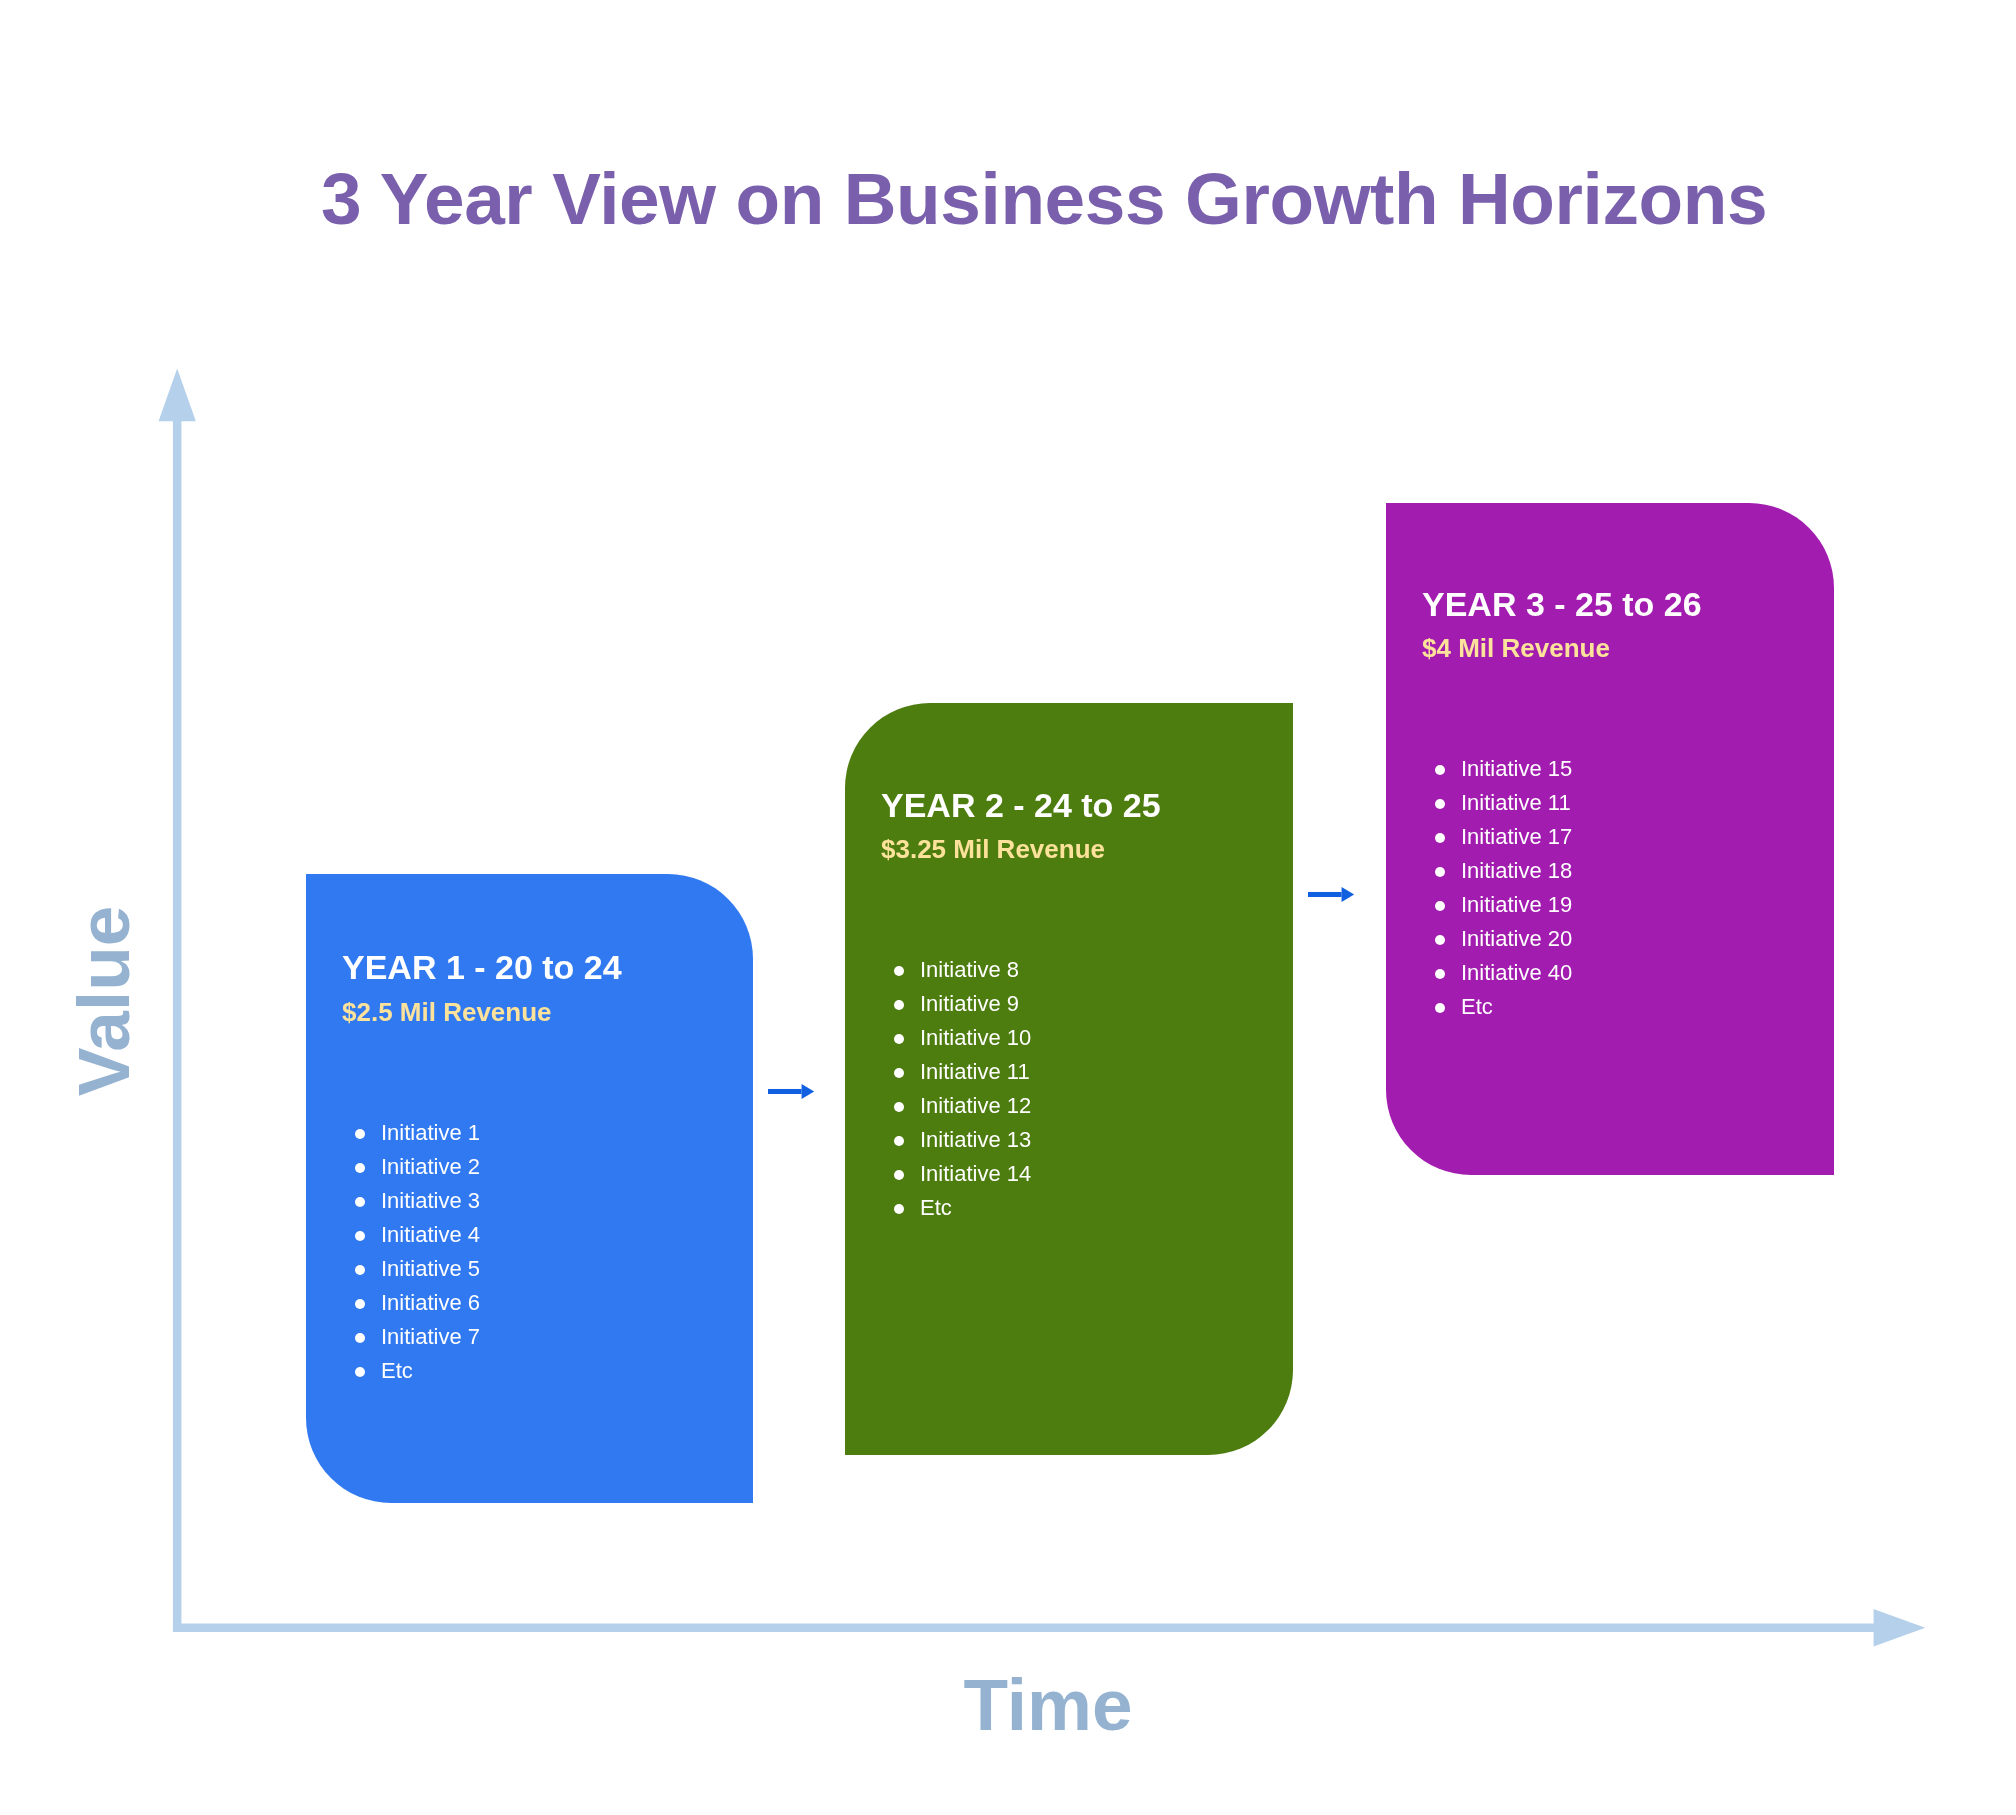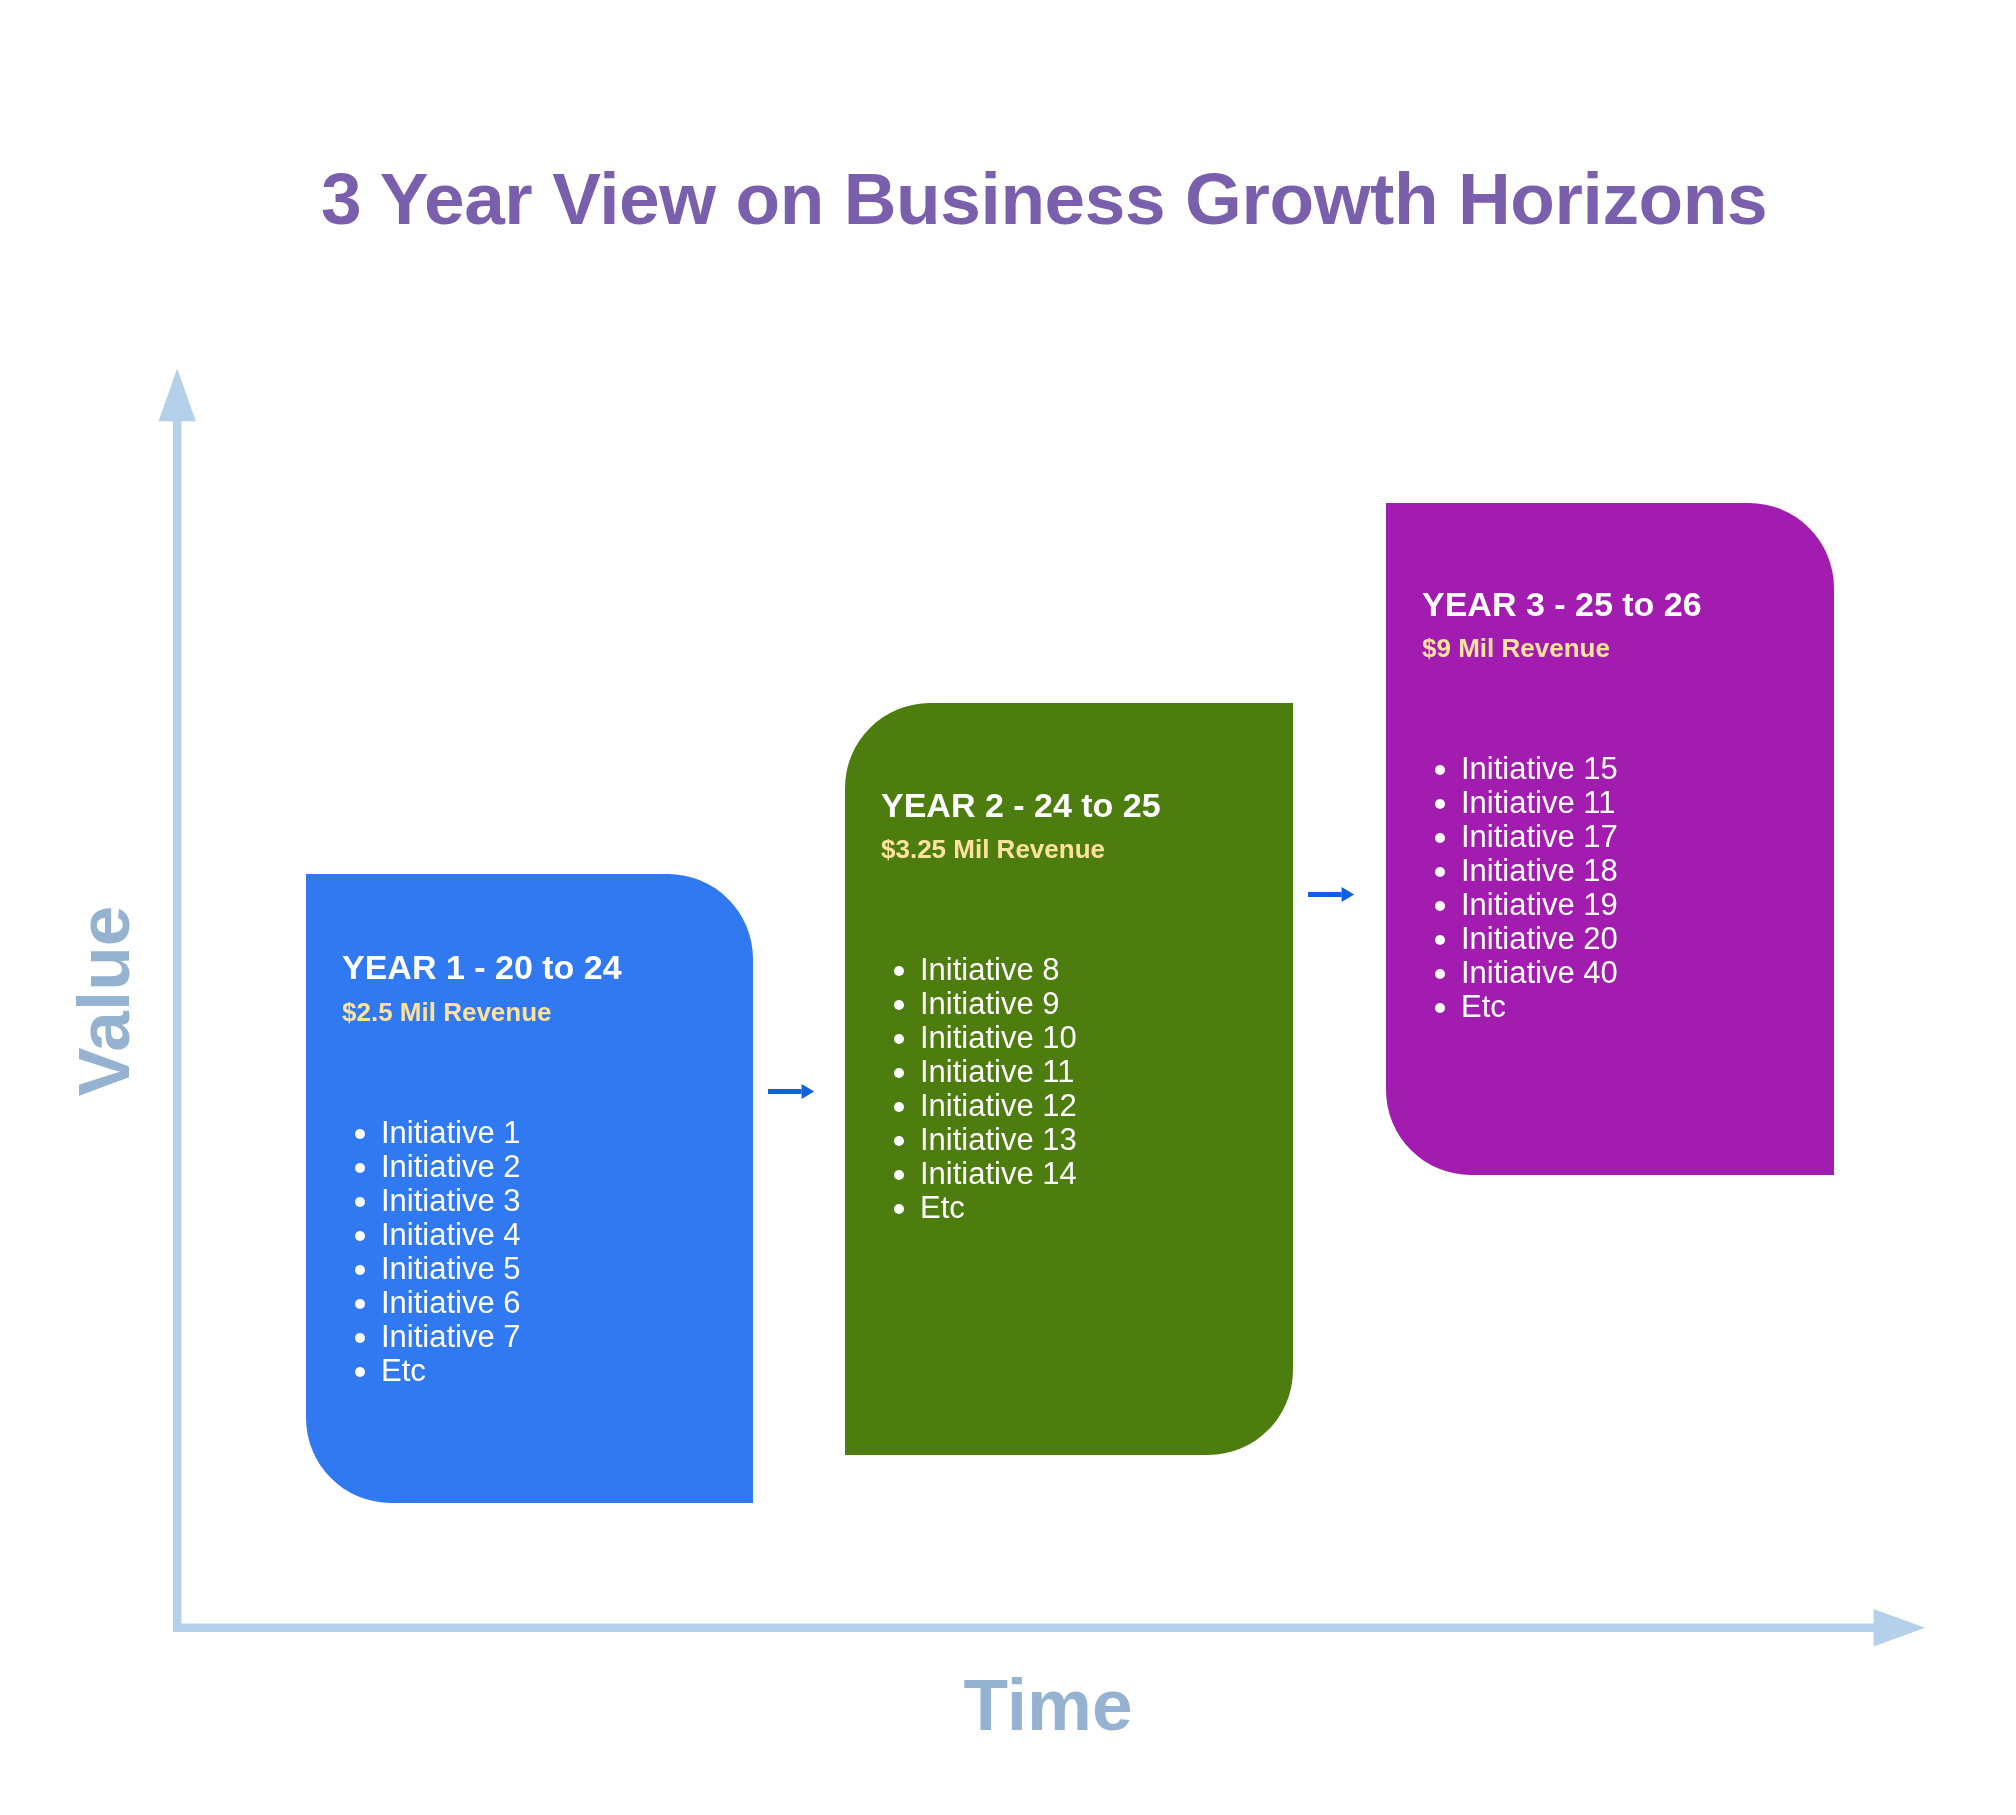--- a/index.html
+++ b/index.html
@@ -74,21 +74,21 @@
     .card ul {
       position: absolute;
       left: 36px;
       margin: 0;
       padding: 0;
       list-style: none;
     }
     .card li {
       position: relative;
       padding-left: 39px;
-      font-size: 31px;
+      font-size: 22px;
       line-height: 34px;
       white-space: nowrap;
     }
     .card li .bullet {
       position: absolute;
       left: 12.7px;
       top: 12.7px;
       width: 10.2px;
       height: 10.2px;
       border-radius: 50%;
@@ -152,21 +152,21 @@
   </ul>
 </div>
 
 <svg class="flow-arrow" style="left:1308px; top:886px;" width="47" height="17" viewBox="0 0 56 20">
   <rect x="0" y="7" width="40" height="6" fill="#1160e0"></rect>
   <polygon points="40,1 55,10 40,19" fill="#1160e0"></polygon>
 </svg>
 
 <div class="card" style="left:1386px; top:503px; width:448px; height:672px; background:#a21caf; border-radius:0 85px 0 85px;">
   <div class="year" style="top:83px;">YEAR 3 - 25 to 26</div>
-  <div class="revenue" style="top:131px; color:#fce29a;">$9 Mil Revenue</div>
+  <div class="revenue" style="top:131px; color:#fce29a;">$4 Mil Revenue</div>
   <ul style="top:249px;">
     <li><span class="bullet"></span><span>Initiative 15</span></li>
     <li><span class="bullet"></span><span>Initiative 11</span></li>
     <li><span class="bullet"></span><span>Initiative 17</span></li>
     <li><span class="bullet"></span><span>Initiative 18</span></li>
     <li><span class="bullet"></span><span>Initiative 19</span></li>
     <li><span class="bullet"></span><span>Initiative 20</span></li>
     <li><span class="bullet"></span><span>Initiative 40</span></li>
     <li><span class="bullet"></span><span>Etc</span></li>
   </ul>

